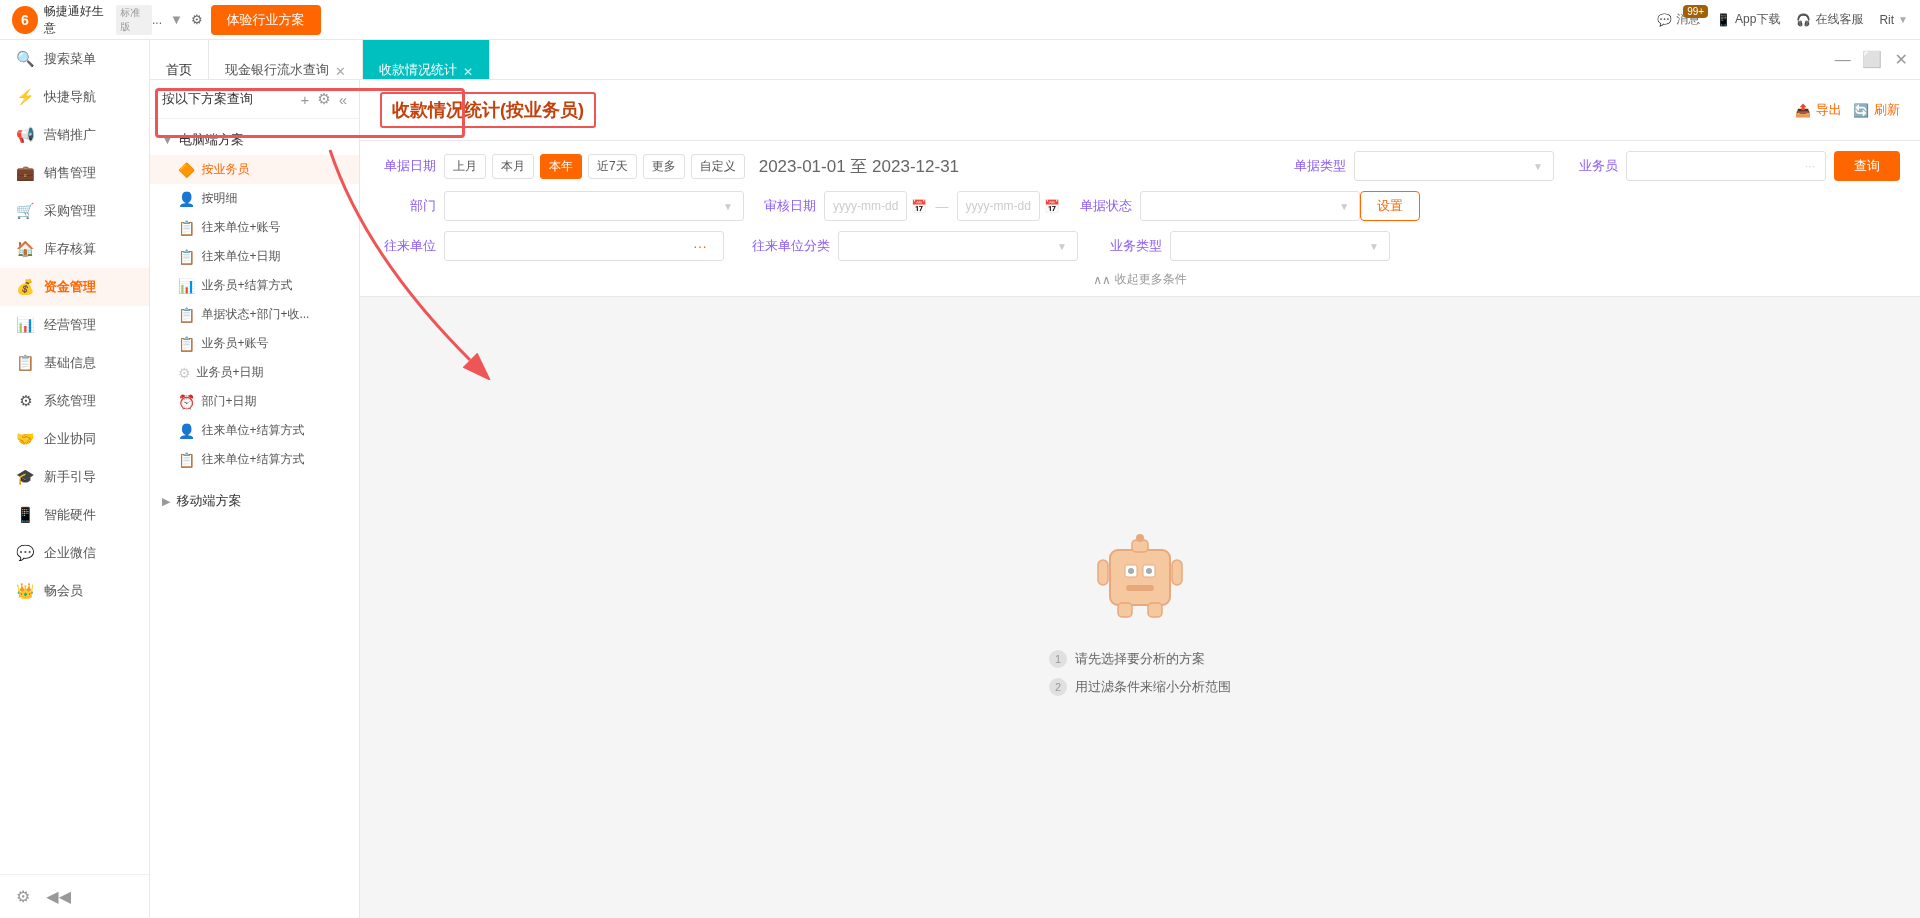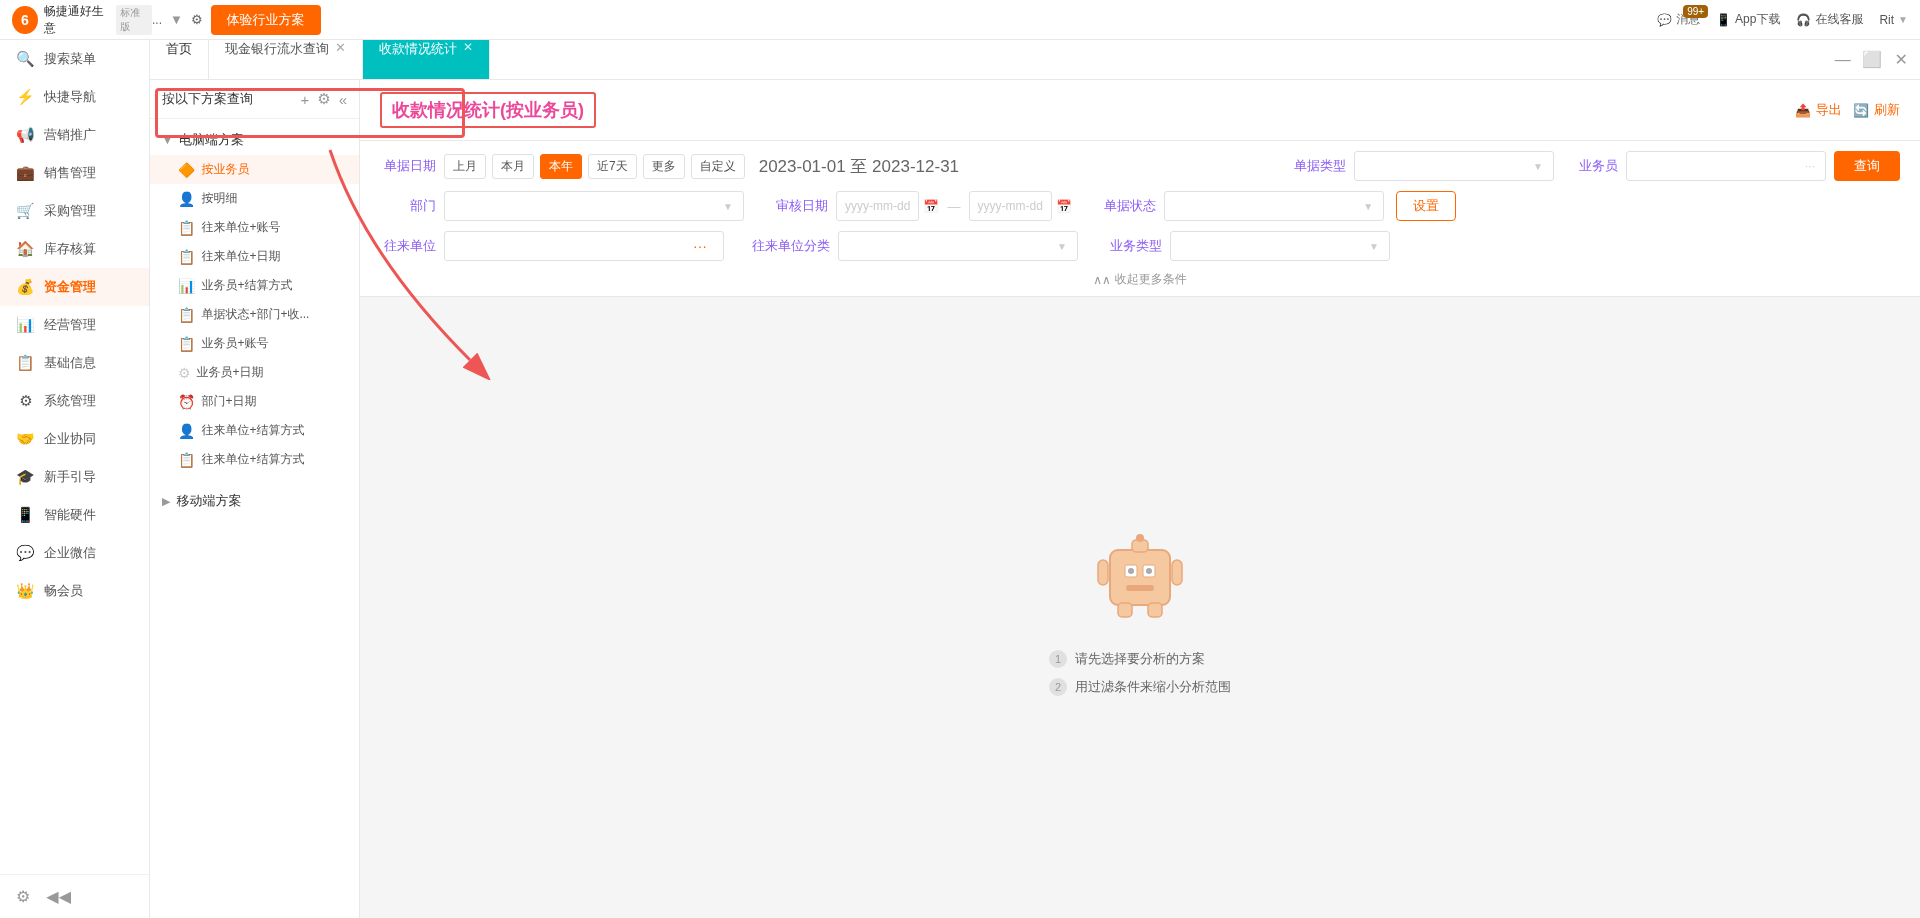--- a/index.html
+++ b/index.html
@@ -137,21 +137,21 @@
     
     .tab-bar {
       height: 40px;
       background: #fff;
       display: flex;
       align-items: stretch;
       border-bottom: 1px solid #e8e8e8;
     }
     .tab-item {
       display: flex;
-      align-items: flex-start;
+      align-items: flex-end;
       padding: 0 16px;
       cursor: pointer;
       font-size: 13px;
       color: #555;
       border-right: 1px solid #e8e8e8;
       gap: 6px;
       position: relative;
     }
     .tab-item.home-tab { color: #333; }
     .tab-item.active-tab {
@@ -182,21 +182,21 @@
       background: #fff;
       padding: 12px 20px;
       display: flex;
       align-items: center;
       justify-content: space-between;
       border-bottom: 1px solid #e8e8e8;
     }
     .page-title {
       font-size: 18px;
       font-weight: bold;
-      color: #ec4899;
+      color: #c2410c;
       border: 2px solid #e55;
       padding: 4px 10px;
       border-radius: 3px;
     }
     .page-header-actions {
       display: flex;
       align-items: center;
       gap: 12px;
     }
     .export-btn, .refresh-btn {
@@ -675,21 +675,21 @@
                 <span class="filter-item-label">业务员</span>
                 <div class="filter-item-control" style="min-width:200px;">
                   <span style="color:#ccc;"></span>
                   <span class="caret">···</span>
                 </div>
               </div>
               <button class="query-btn">查询</button>
             </div>
           </div>
 
-          <div style="padding: 10px 20px 0; display:flex; align-items:center; gap:12px; flex-wrap:wrap;">
+          <div style="padding: 10px 20px 0; display:flex; align-items:center; flex-wrap:wrap;">
             <div class="filter-item">
               <span class="filter-item-label">部门</span>
               <div class="filter-item-control" style="min-width:300px;">
                 <span style="color:#ccc;"></span>
                 <span class="caret">▼</span>
               </div>
             </div>
 
             <div class="filter-item" style="margin-left:16px;">
               <span class="filter-item-label">审核日期</span>

